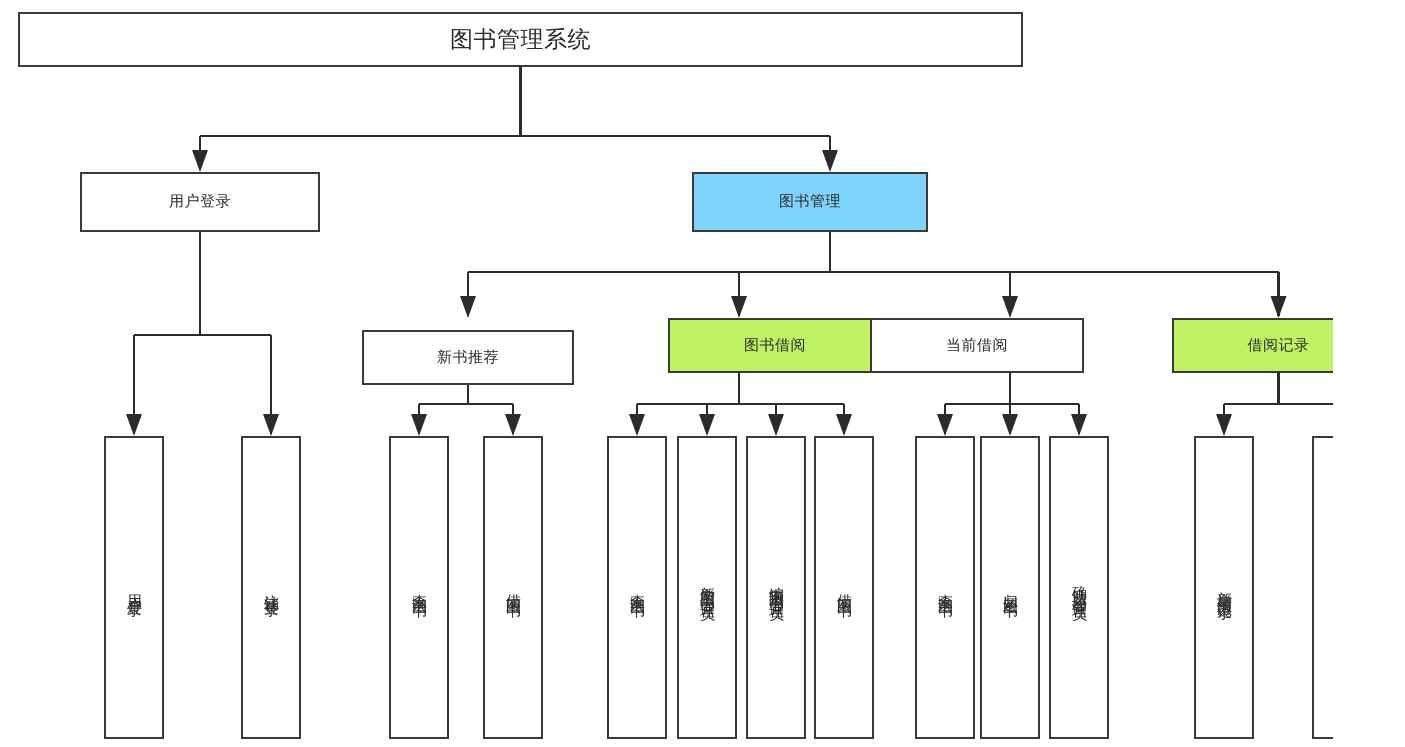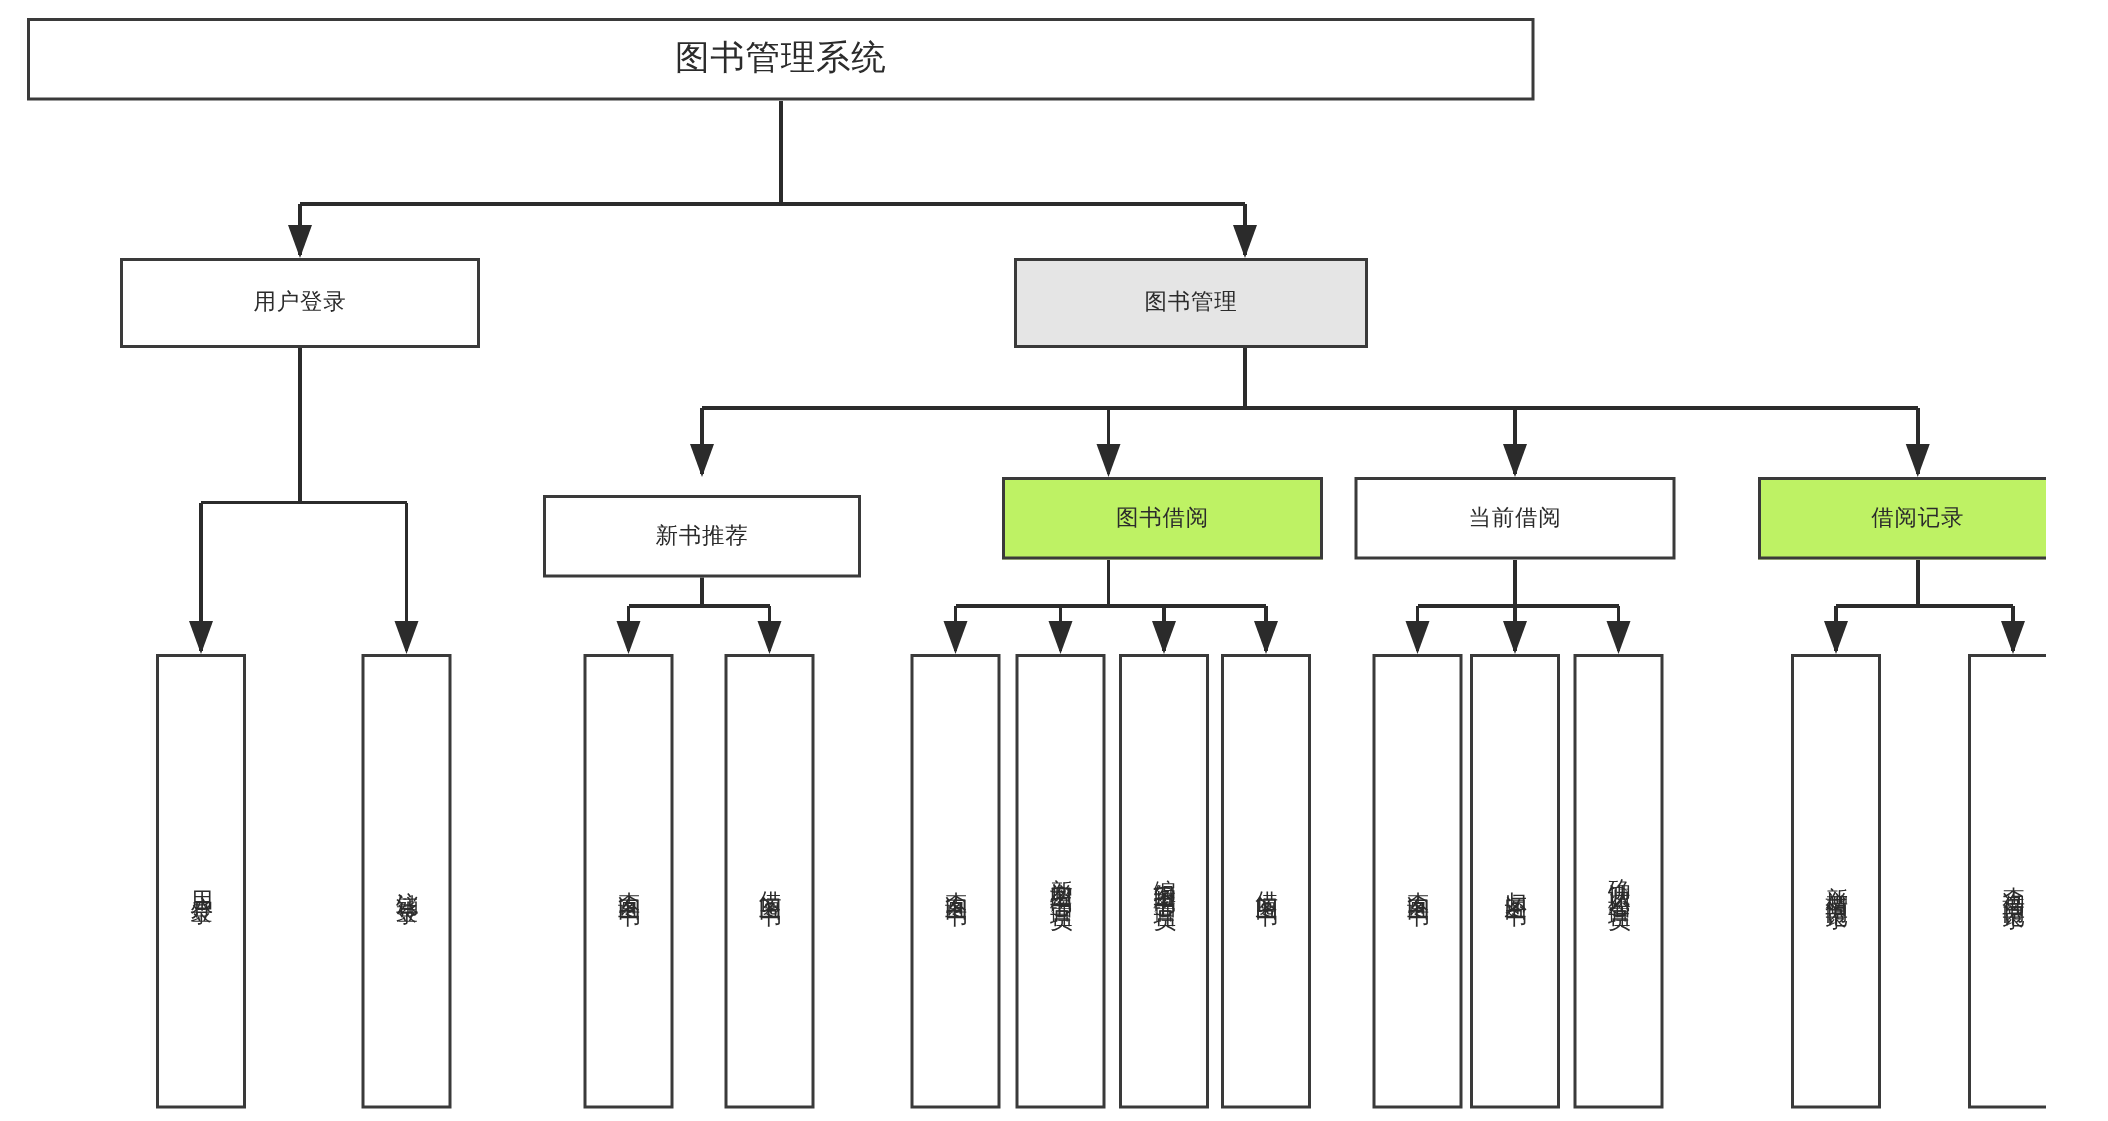--- a/index.html
+++ b/index.html
@@ -9,21 +9,20 @@
   }
   body {
     font-family: "DejaVu Sans", "Liberation Sans", sans-serif;
   }
   #diagram-root {
     position: relative;
     width: 1333px;
     height: 747px;
     overflow: hidden;
     background: #ffffff;
-    padding-left: 31px;
   }
   #diagram-svg {
     position: absolute;
     left: 0;
     top: 0;
     width: 1405px;
     height: 747px;
   }
   .node-box {
     position: absolute;
@@ -119,30 +118,30 @@
       <line x1="1342" y1="404" x2="1342" y2="434" stroke="#2b2b2b" stroke-width="2.5" shape-rendering="crispEdges"></line>
       <polygon points="1334,414 1350,414 1342,436" fill="#2b2b2b"></polygon>
     </svg>
   <div id="nodes-layer">
       <div class="node-box root" style="left: 18px; top: 12px; width: 1005px; height: 55px; border-color: rgb(58, 58, 58); background: rgb(255, 255, 255);">
         <span class="node-label" style="color: rgb(43, 43, 43);">图书管理系统</span>
       </div>
       <div class="node-box" style="left: 80px; top: 172px; width: 240px; height: 60px; border-color: rgb(58, 58, 58); background: rgb(255, 255, 255);">
         <span class="node-label" style="color: rgb(43, 43, 43);">用户登录</span>
       </div>
-      <div class="node-box" style="left: 676px; top: 172px; width: 236px; height: 60px; border-color: rgb(58, 58, 58); background: #e5e5e5;">
+      <div class="node-box" style="left: 692px; top: 172px; width: 236px; height: 60px; border-color: rgb(58, 58, 58); background: #7dd3fc;">
         <span class="node-label" style="color: rgb(43, 43, 43);">图书管理</span>
       </div>
       <div class="node-box" style="left: 362px; top: 318px; width: 212px; height: 55px; border-color: rgb(58, 58, 58); background: rgb(255, 255, 255); margin-top: 12px;">
         <span class="node-label" style="color: rgb(43, 43, 43);">新书推荐</span>
       </div>
       <div class="node-box" style="left: 668px; top: 318px; width: 214px; height: 55px; border-color: rgb(58, 58, 58); background: #bef264;">
         <span class="node-label" style="color: rgb(43, 43, 43);">图书借阅</span>
       </div>
-      <div class="node-box" style="left: 903px; top: 318px; width: 214px; height: 55px; border-color: rgb(58, 58, 58); background: rgb(255, 255, 255);">
+      <div class="node-box" style="left: 870px; top: 318px; width: 214px; height: 55px; border-color: rgb(58, 58, 58); background: rgb(255, 255, 255);">
         <span class="node-label" style="color: rgb(43, 43, 43);">当前借阅</span>
       </div>
       <div class="node-box" style="left: 1172px; top: 318px; width: 213px; height: 55px; border-color: rgb(58, 58, 58); background: #bef264;">
         <span class="node-label" style="color: rgb(43, 43, 43);">借阅记录</span>
       </div>
       <div class="node-box vertical" style="left: 104px; top: 436px; width: 60px; height: 303px; border-color: rgb(58, 58, 58); background: rgb(255, 255, 255);">
         <span class="node-label" style="color: rgb(43, 43, 43);">用户登录</span>
       </div>
       <div class="node-box vertical" style="left: 241px; top: 436px; width: 60px; height: 303px; border-color: rgb(58, 58, 58); background: rgb(255, 255, 255);">
         <span class="node-label" style="color: rgb(43, 43, 43);">注销登录</span>

